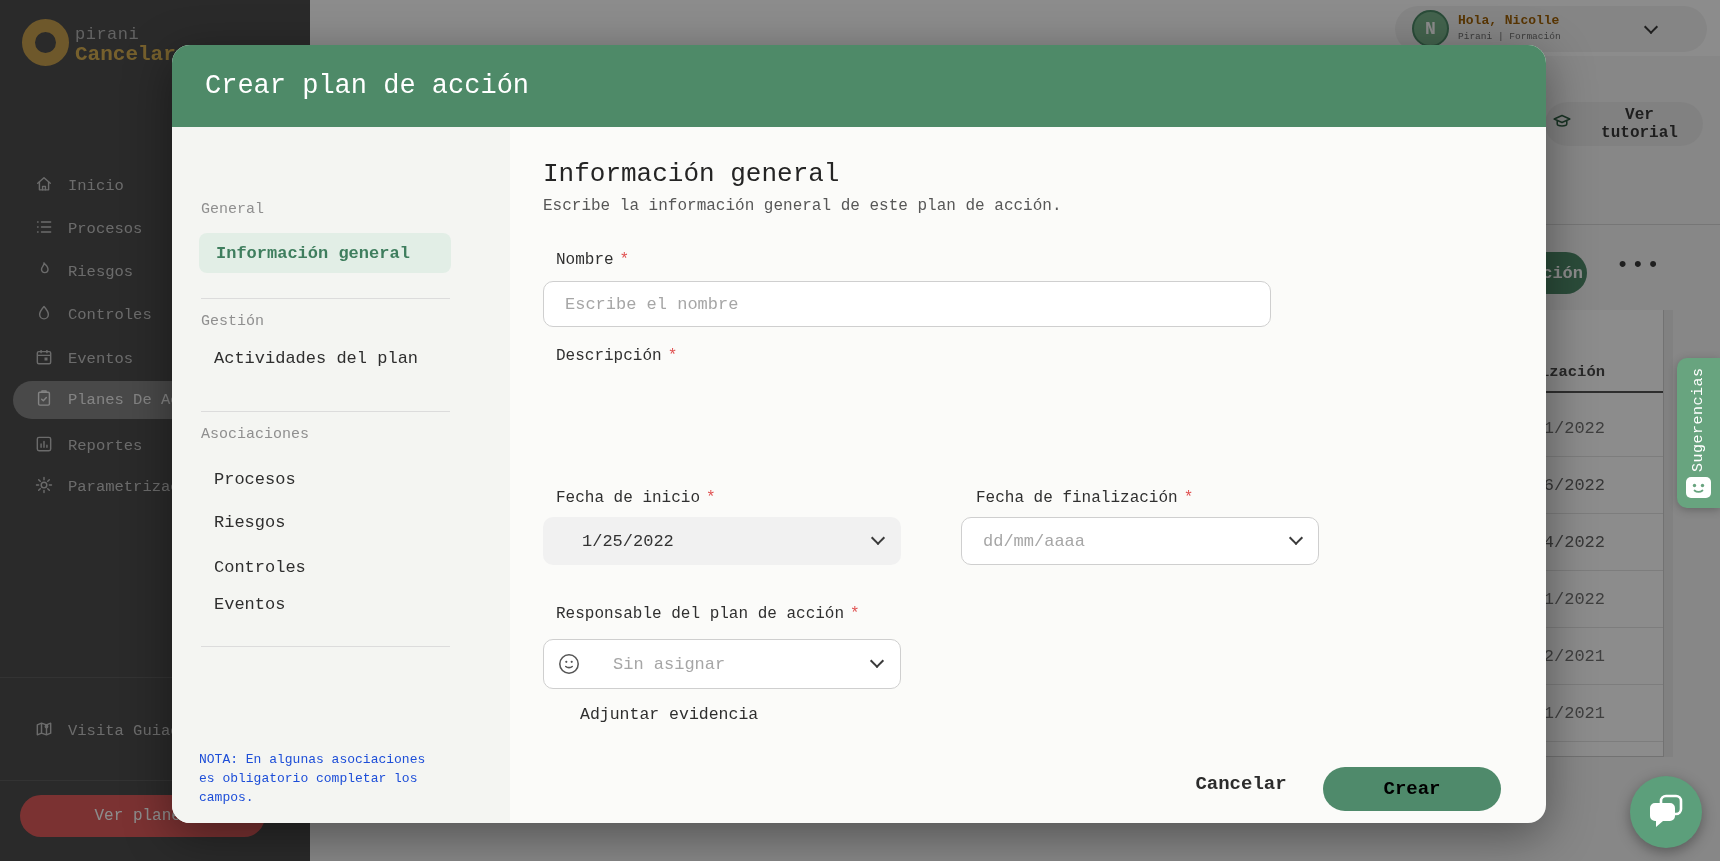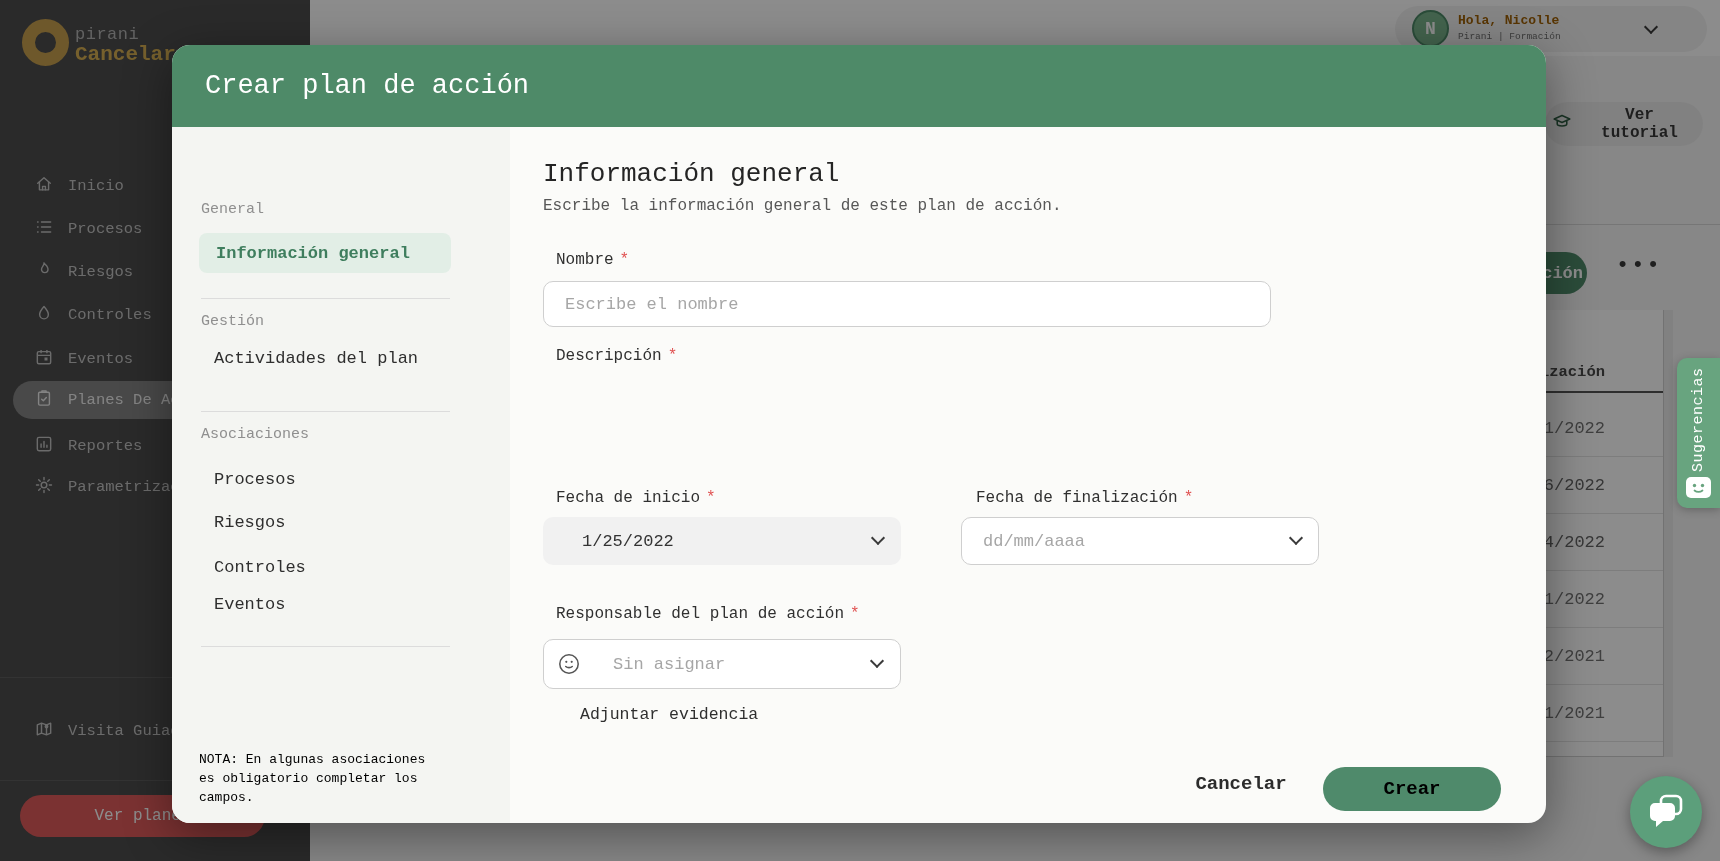--- a/index.html
+++ b/index.html
@@ -65,21 +65,21 @@
          background:#fbfbf9;overflow:hidden;z-index:60;box-shadow:0 12px 48px rgba(0,0,0,.4);}
   .m-header{position:absolute;left:0;top:0;width:100%;height:82px;background:#4e8a68;}
   .m-title{position:absolute;left:33px;top:0;line-height:82px;font-size:27px;font-weight:500;color:#fff;margin:0;}
   .m-nav{position:absolute;left:0;top:82px;width:338px;bottom:0;background:#f4f5f2;}
   .m-sec{position:absolute;left:29px;font-size:15px;color:#8f8f8f;}
   .m-pill{position:absolute;left:27px;top:106px;width:252px;height:40px;border-radius:8px;
           background:#e2eee6;display:flex;align-items:center;padding-left:17px;font-size:17px;
           font-weight:600;color:#3f7e5e;cursor:pointer;}
   .m-navitem{position:absolute;left:42px;font-size:17px;color:#2e2e2e;cursor:pointer;white-space:nowrap;}
   .m-div{position:absolute;left:29px;width:249px;height:1px;background:#dcdcdc;}
-  .m-note{position:absolute;left:27px;top:624px;width:238px;font-size:13px;line-height:1.45;color:#000000;}
+  .m-note{position:absolute;left:27px;top:624px;width:238px;font-size:13px;line-height:1.45;color:#1d4ed8;}
 
   .m-form{position:absolute;left:338px;top:82px;right:0;bottom:0;}
   .f-heading{position:absolute;left:33px;top:32px;font-size:26px;font-weight:500;color:#242424;margin:0;}
   .f-sub{position:absolute;left:33px;top:70px;font-size:16px;color:#575757;}
   .f-label{position:absolute;font-size:16px;color:#303030;white-space:nowrap;}
   .req{color:#e05252;margin-left:6px;}
   .txt{border:1.5px solid #cfcfcf;border-radius:10px;background:#fff;font-size:17px;color:#333;
        padding:0 21px;font-family:inherit;outline:none;width:100%;height:100%;}
   .txt::placeholder{color:#a6a6a6;}
   .wrap{position:absolute;}

